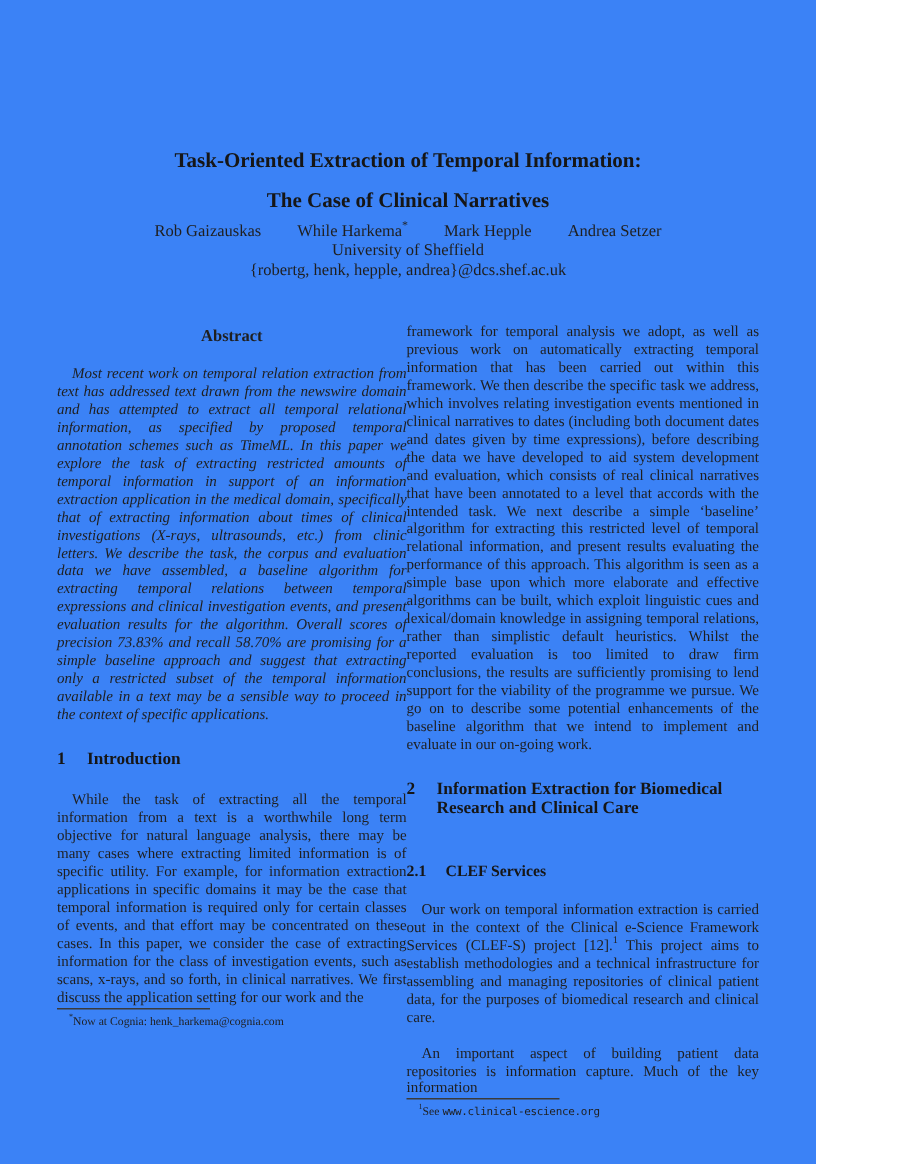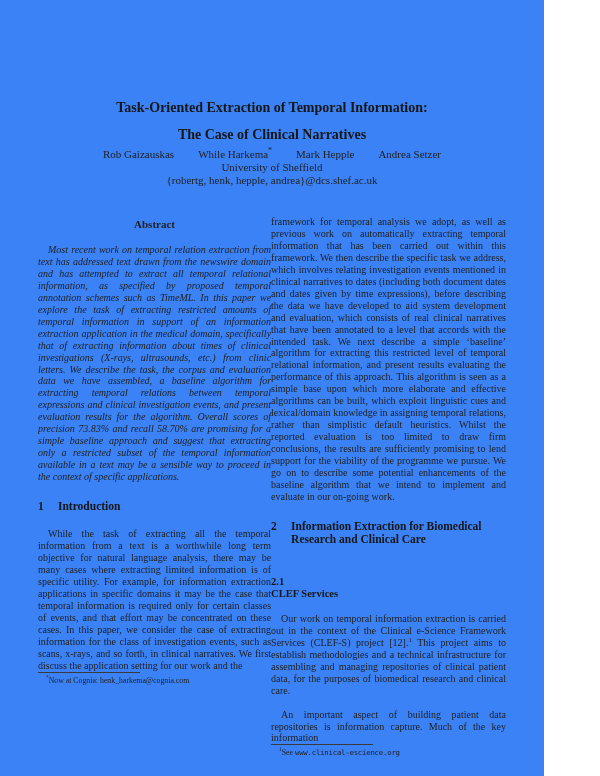--- a/index.html
+++ b/index.html
@@ -71,21 +71,20 @@
     color: #161616;
   }
   .sec-head .sec-num { flex: none; width: 20px; }
   .subsec-head {
     display: flex;
     font-weight: bold;
     font-size: 10.5px;
     line-height: 12px;
     margin: 15px 0 13px 0;
     color: #161616;
-    flex-direction: column;
   }
   .subsec-head .sec-num { flex: none; width: 26px; }
   .para-gap { margin-top: 12px; }
   .footnote-block { margin-top: auto; }
   .footnote-rule {
     width: 102px;
     border-top: 1px solid #3a3a3a;
     margin-bottom: 3px;
   }
   .footnote {

